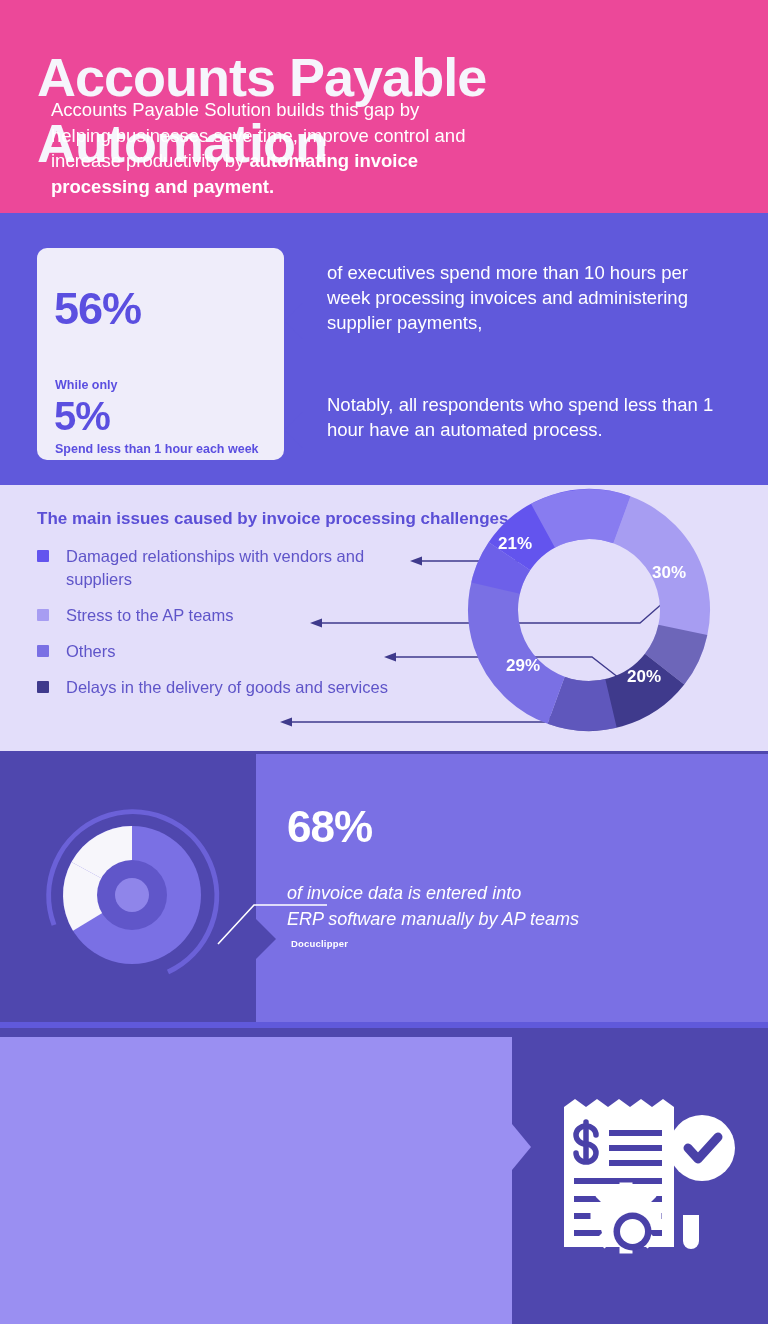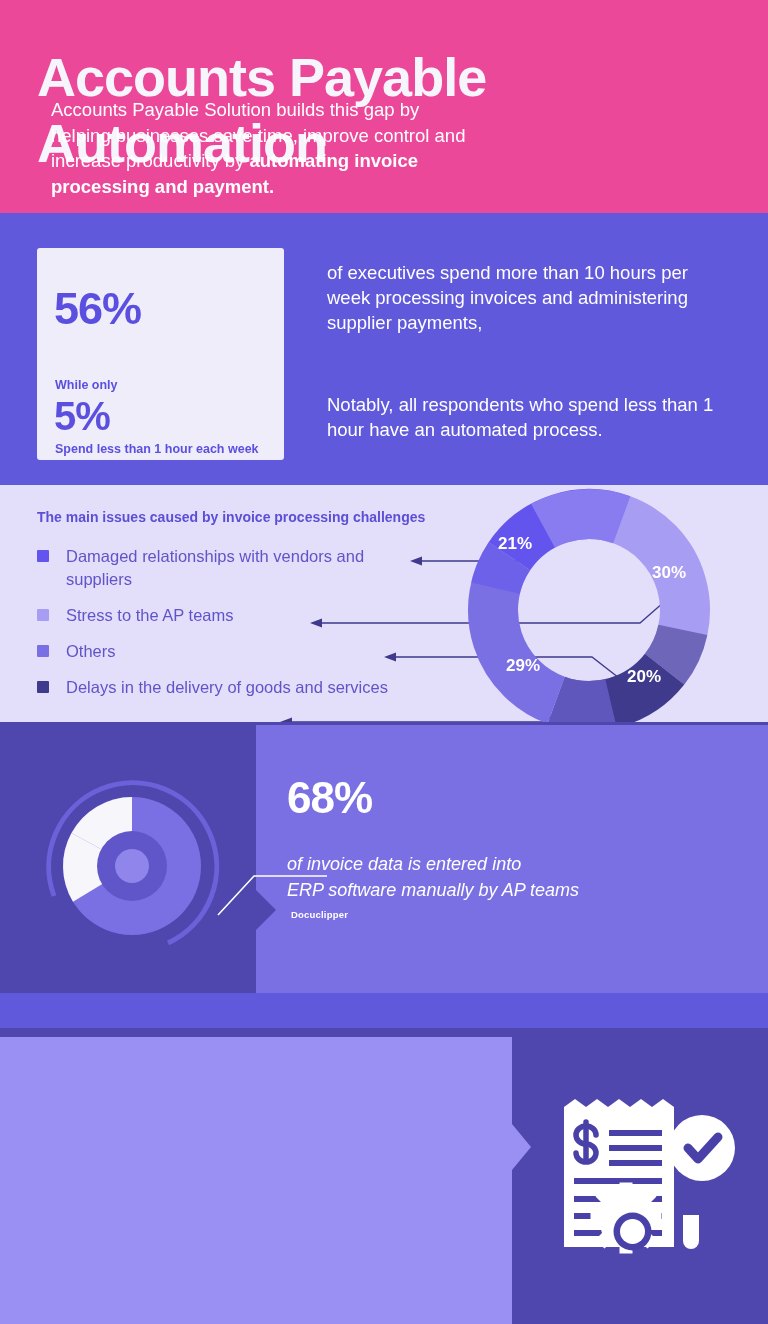--- a/index.html
+++ b/index.html
@@ -6,47 +6,47 @@
   body{font-family:"Liberation Sans","DejaVu Sans",sans-serif;-webkit-font-smoothing:antialiased;}
   .page{position:relative;width:768px;height:1324px;overflow:hidden;background:#6059db;}
 
   
   .hdr{position:absolute;left:0;top:0;width:768px;height:213px;background:#ec4899;}
   .hdr-title{position:absolute;left:37px;top:44px;width:660px;color:#f6f5fc;
     font-size:54px;line-height:66px;font-weight:bold;letter-spacing:-1px;}
 
   
   .sec2{position:absolute;left:0;top:213px;width:768px;height:272px;background:#6059db;}
-  .statcard{position:absolute;left:37px;top:35px;width:247px;height:212px;background:#efedfa;border-radius:3px;}
+  .statcard{position:absolute;left:37px;top:35px;width:247px;height:212px;background:#efedfa;border-radius:10px;}
   .notch{position:absolute;left:247px;width:20px;height:38px;background:#6059db;
     clip-path:polygon(100% 0,100% 100%,0 50%);}
   .notch.n1{top:54px;}
   .notch.n2{top:163px;}
   .big{color:#5b4fe0;font-weight:bold;letter-spacing:-1px;}
   .st-56{position:absolute;left:17px;top:38px;font-size:45px;line-height:45px;}
   .st-while{position:absolute;left:18px;top:130px;color:#5b4fe0;font-size:12.5px;font-weight:bold;}
   .st-5{position:absolute;left:17px;top:148px;font-size:40px;line-height:40px;}
   .st-sub{position:absolute;left:18px;top:194px;color:#5b4fe0;font-size:12.5px;font-weight:bold;white-space:nowrap;}
   .s2txt{position:absolute;color:#ffffff;font-size:18.5px;line-height:25px;width:405px;left:315px;margin-left:12px;}
   .s2txt.a{top:47px;}
   .s2txt.b{top:179px;}
 
   
   .sec3{position:absolute;left:0;top:485px;width:768px;height:272px;background:#e3defa;}
-  .s3-head{position:absolute;left:37px;top:24px;color:#5b4fd6;font-size:14px;font-weight:bold;}
+  .s3-head{position:absolute;left:37px;top:24px;color:#5b4fd6;font-size:17px;font-weight:bold;}
   .legend{position:absolute;left:37px;top:60px;width:400px;}
   .lgi{position:relative;min-height:21px;margin-bottom:13px;padding-left:29px;}
   .lgi .bx{position:absolute;left:0;top:5px;width:12px;height:12px;border-radius:1px;}
   .lgi .lb{color:#5f55c9;font-size:16.5px;line-height:23px;display:block;width:330px;}
   .donut{position:absolute;left:466px;top:2px;}
   .pct{position:absolute;color:#fff;font-weight:bold;font-size:17px;}
   .leaders{position:absolute;left:0;top:0;}
 
   
-  .sec4{position:absolute;left:0;top:722px;width:768px;height:271px;background:#4f47ae;}
+  .sec4{position:absolute;left:0;top:751px;width:768px;height:271px;background:#4f47ae;}
   .s4panel{position:absolute;left:256px;top:3px;width:512px;height:268px;background:#7a70e4;}
   .s4notch{position:absolute;left:256px;top:168px;width:20px;height:40px;background:#4f47ae;
     clip-path:polygon(0 0,0 100%,100% 50%);}
   .s4-68{position:absolute;left:287px;top:54px;color:#fff;font-size:44px;line-height:44px;font-weight:bold;letter-spacing:-1px;}
   .s4-txt{position:absolute;left:287px;top:129px;color:#fff;font-size:18px;line-height:26px;width:400px;font-style:italic;}
   .s4-brand{position:absolute;left:291px;top:187px;color:#fff;font-size:9.5px;font-weight:bold;letter-spacing:.2px;}
   .piewrap{position:absolute;left:40px;top:52px;}
 
   
   .sec5{position:absolute;left:0;top:1028px;width:768px;height:296px;background:#4f47ae;}

